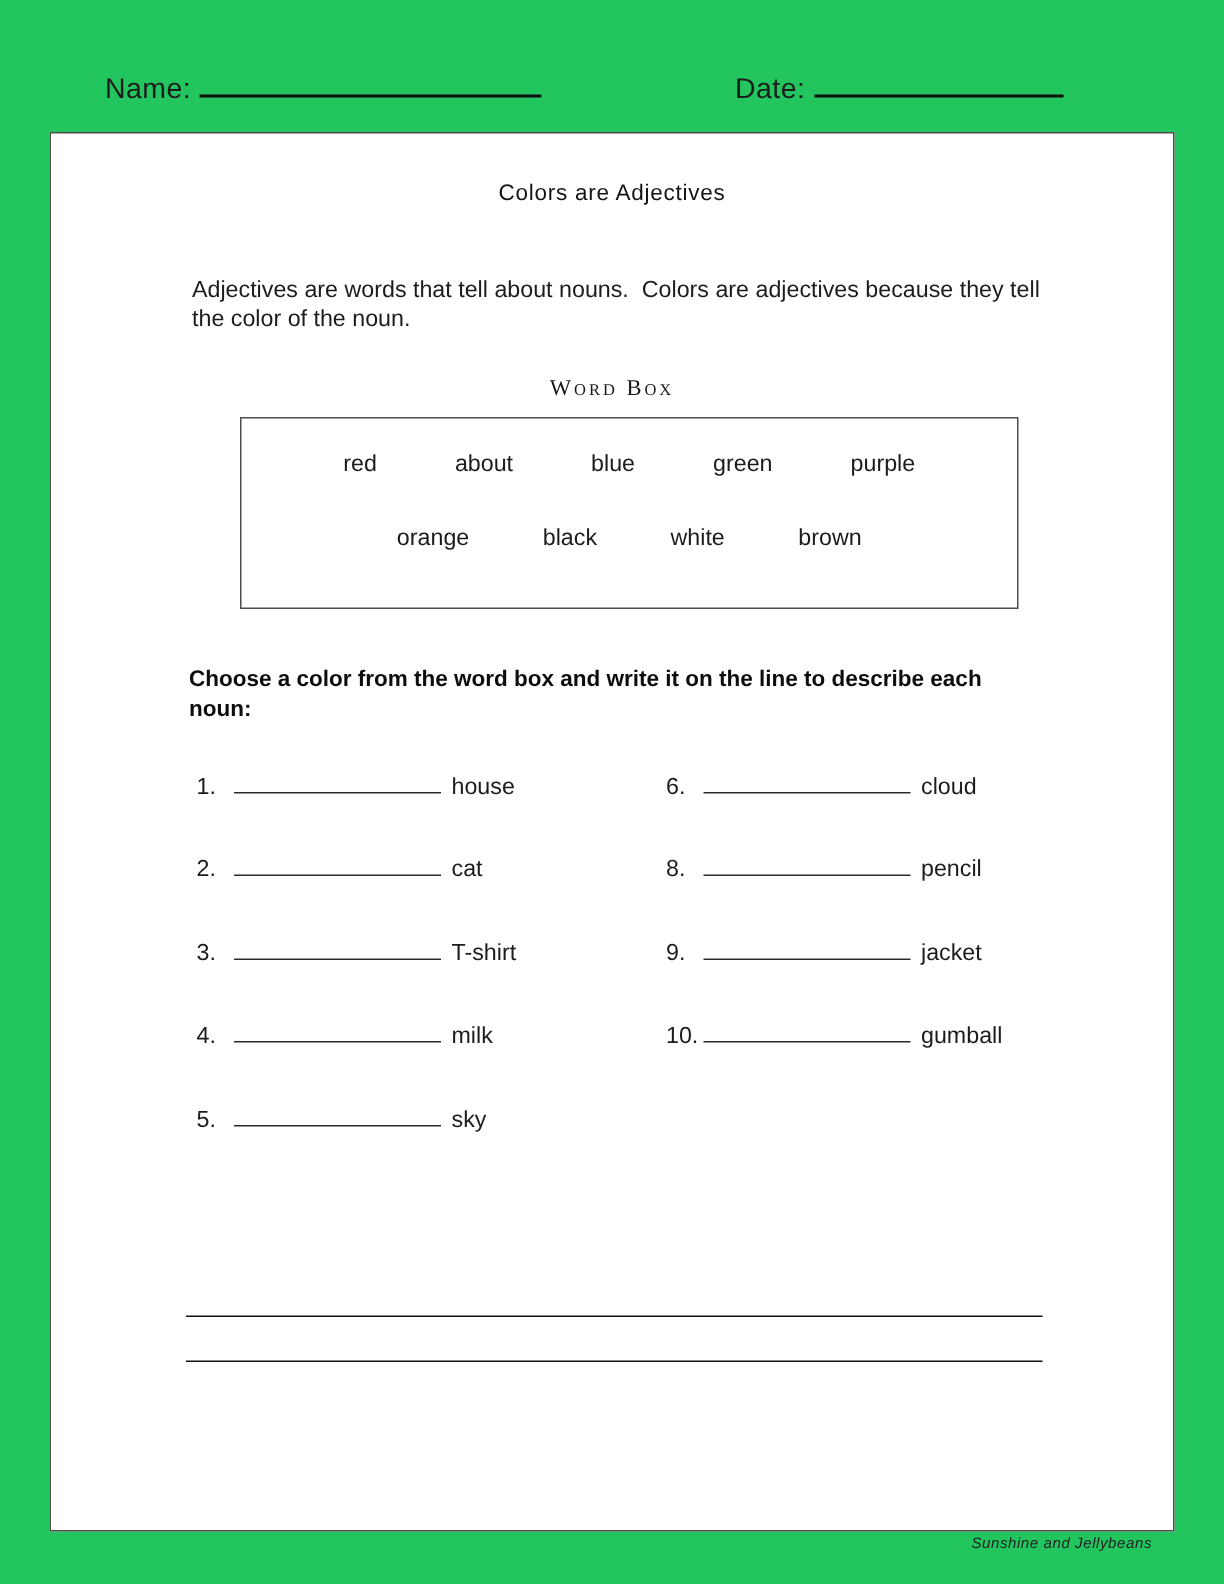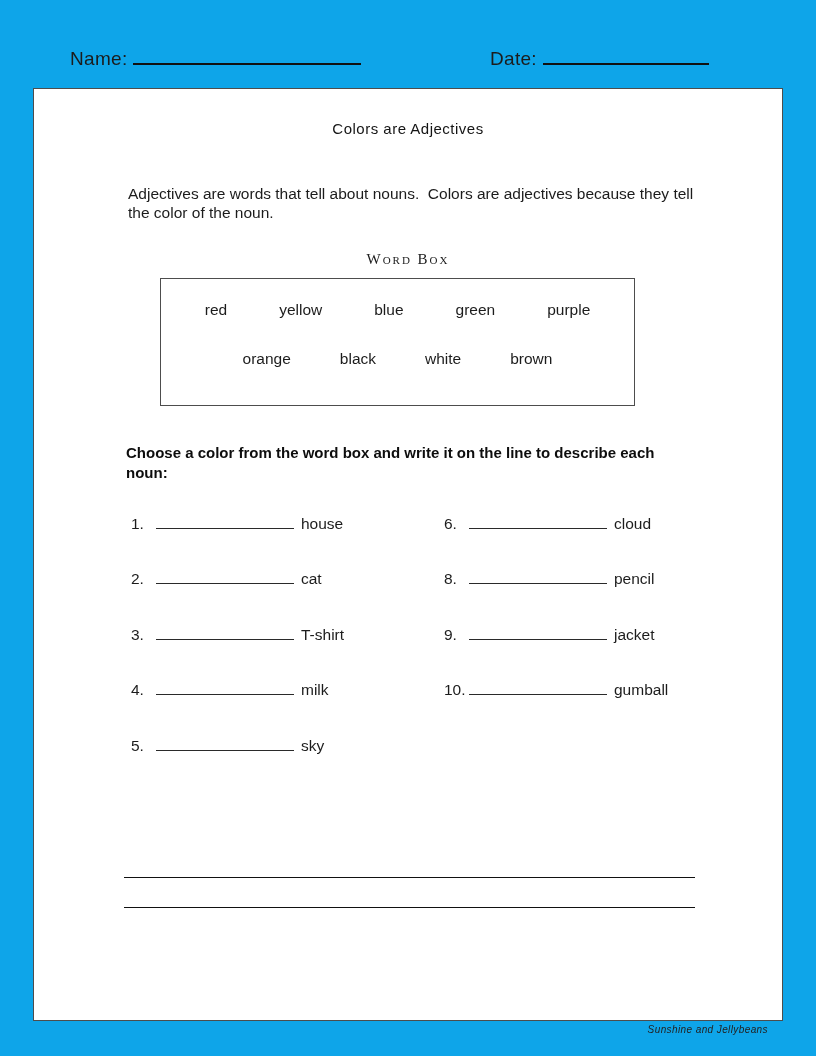--- a/index.html
+++ b/index.html
@@ -5,21 +5,21 @@
   * { margin: 0; padding: 0; box-sizing: border-box; }
   body {
     background: #ffffff;
     font-family: "Liberation Sans", sans-serif;
     color: #1c1c1c;
   }
   .page {
     position: relative;
     width: 816px;
     height: 1056px;
-    background: #0ea5e9;
+    background: #22c55e;
     overflow: hidden;
   }
 
   
   .header-row {
     position: absolute;
     left: 0; top: 46px;
     width: 816px;
     font-size: 19px;
     letter-spacing: 0.3px;
@@ -71,21 +71,21 @@
     text-align: center;
     font-family: "Liberation Serif", serif;
     font-variant: small-caps;
     font-size: 15px;
     letter-spacing: 2px;
     color: #1a1a1a;
   }
   .word-box {
     position: absolute;
     left: 126px; top: 189px;
-    width: 475px; height: 128px;
+    width: 519px; height: 128px;
     border: 1.5px solid #4d4d4d;
   }
   .word-row {
     display: flex;
     justify-content: center;
     font-size: 15.5px;
   }
   .word-row-1 { margin-top: 22px; gap: 52px; }
   .word-row-2 { margin-top: 31px; gap: 49px; }
 
@@ -161,21 +161,21 @@
 
     <div class="ws-title">Colors are Adjectives</div>
 
     <div class="ws-intro">Adjectives are words that tell about nouns.  Colors are adjectives because they tell the color of the noun.</div>
 
     <div class="word-box-label">Word Box</div>
 
     <div class="word-box">
       <div class="word-row word-row-1">
         <span>red</span>
-        <span>yellow</span>
+        <span>about</span>
         <span>blue</span>
         <span>green</span>
         <span>purple</span>
       </div>
       <div class="word-row word-row-2">
         <span>orange</span>
         <span>black</span>
         <span>white</span>
         <span>brown</span>
       </div>

